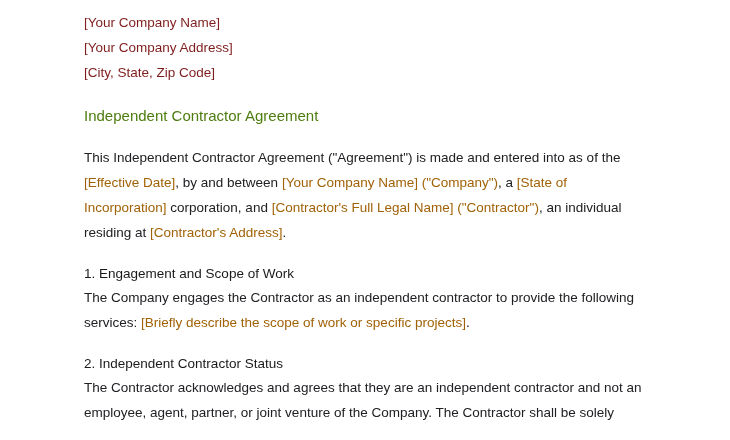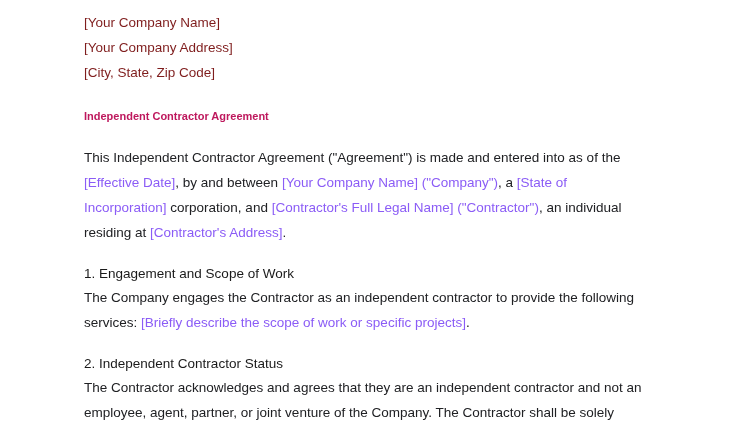--- a/index.html
+++ b/index.html
@@ -26,38 +26,38 @@
     line-height: 25px;
     color: #7f1d1d;
     white-space: pre-wrap;
   }
   .addr-block .line {
     line-height: 25px;
   }
   .spacer-md { height: 18px; }
   .spacer-lg { height: 20px; }
   .doc-title {
-    font-size: 11px;
-    font-weight: bold;
+    font-size: 15px;
+    font-weight: normal;
     line-height: 22px;
-    color: #be185d;
+    color: #4d7c0f;
   }
   .section-head {
     font-size: 13.5px;
     font-weight: normal;
     line-height: 22px;
     color: #1a1a1a;
   }
   .para {
     font-size: 13.5px;
     line-height: 25px;
     color: #202124;
   }
   .ph {
-    color: #8b5cf6;
+    color: #a16207;
   }
 </style>
 </head>
 <body>
 
 <div class="page">
 
   <div class="addr-block">
     <div class="line">[Your Company Name]</div>
     <div class="line">[Your Company Address]</div>

